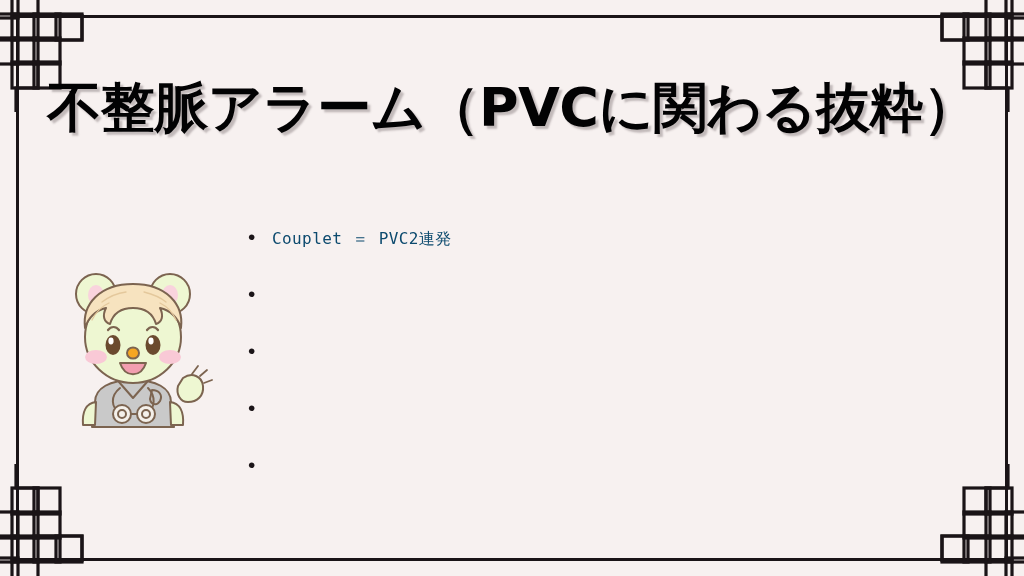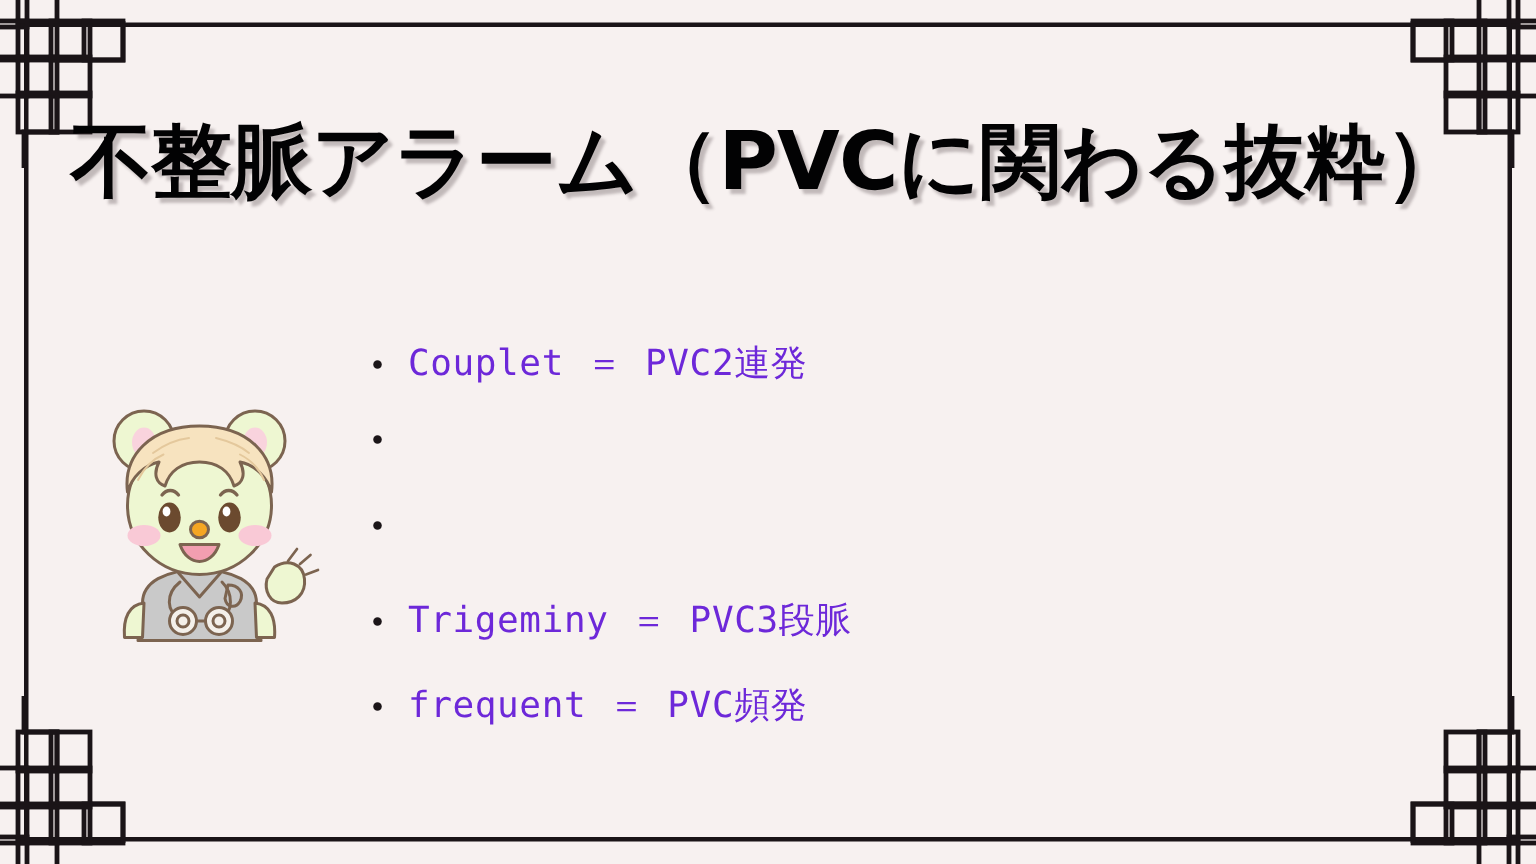--- a/index.html
+++ b/index.html
@@ -77,24 +77,24 @@
   }
   .bullet-dot {
     width: 24px;
     flex: 0 0 24px;
     font-size: 21px;
     line-height: 1;
     color: #1b1518;
   }
   .bullet-text {
     font-family: "DejaVu Sans Mono", "Liberation Mono", monospace;
-    font-size: 24px;
+    font-size: 16px;
     letter-spacing: 0.4px;
     white-space: pre;
-    color: #6d28d9;
+    color: #0c4a6e;
   }
 
   
   .mascot {
     position: absolute;
     left: 52px;
     top: 262px;
     width: 172px;
     height: 200px;
   }
@@ -258,21 +258,19 @@
       <span class="bullet-text">Couplet ＝ PVC2連発</span>
     </li>
     <li class="bullet-item">
       <span class="bullet-dot">•</span>
     </li>
     <li class="bullet-item">
       <span class="bullet-dot">•</span>
     </li>
     <li class="bullet-item">
       <span class="bullet-dot">•</span>
-      <span class="bullet-text">Trigeminy ＝ PVC3段脈</span>
-    </li>
-    <li class="bullet-item">
-      <span class="bullet-dot">•</span>
-      <span class="bullet-text">frequent ＝ PVC頻発</span>
+    </li>
+    <li class="bullet-item">
+      <span class="bullet-dot">•</span>
     </li>
   </ul>
 
 </div>
 
 </body></html>

